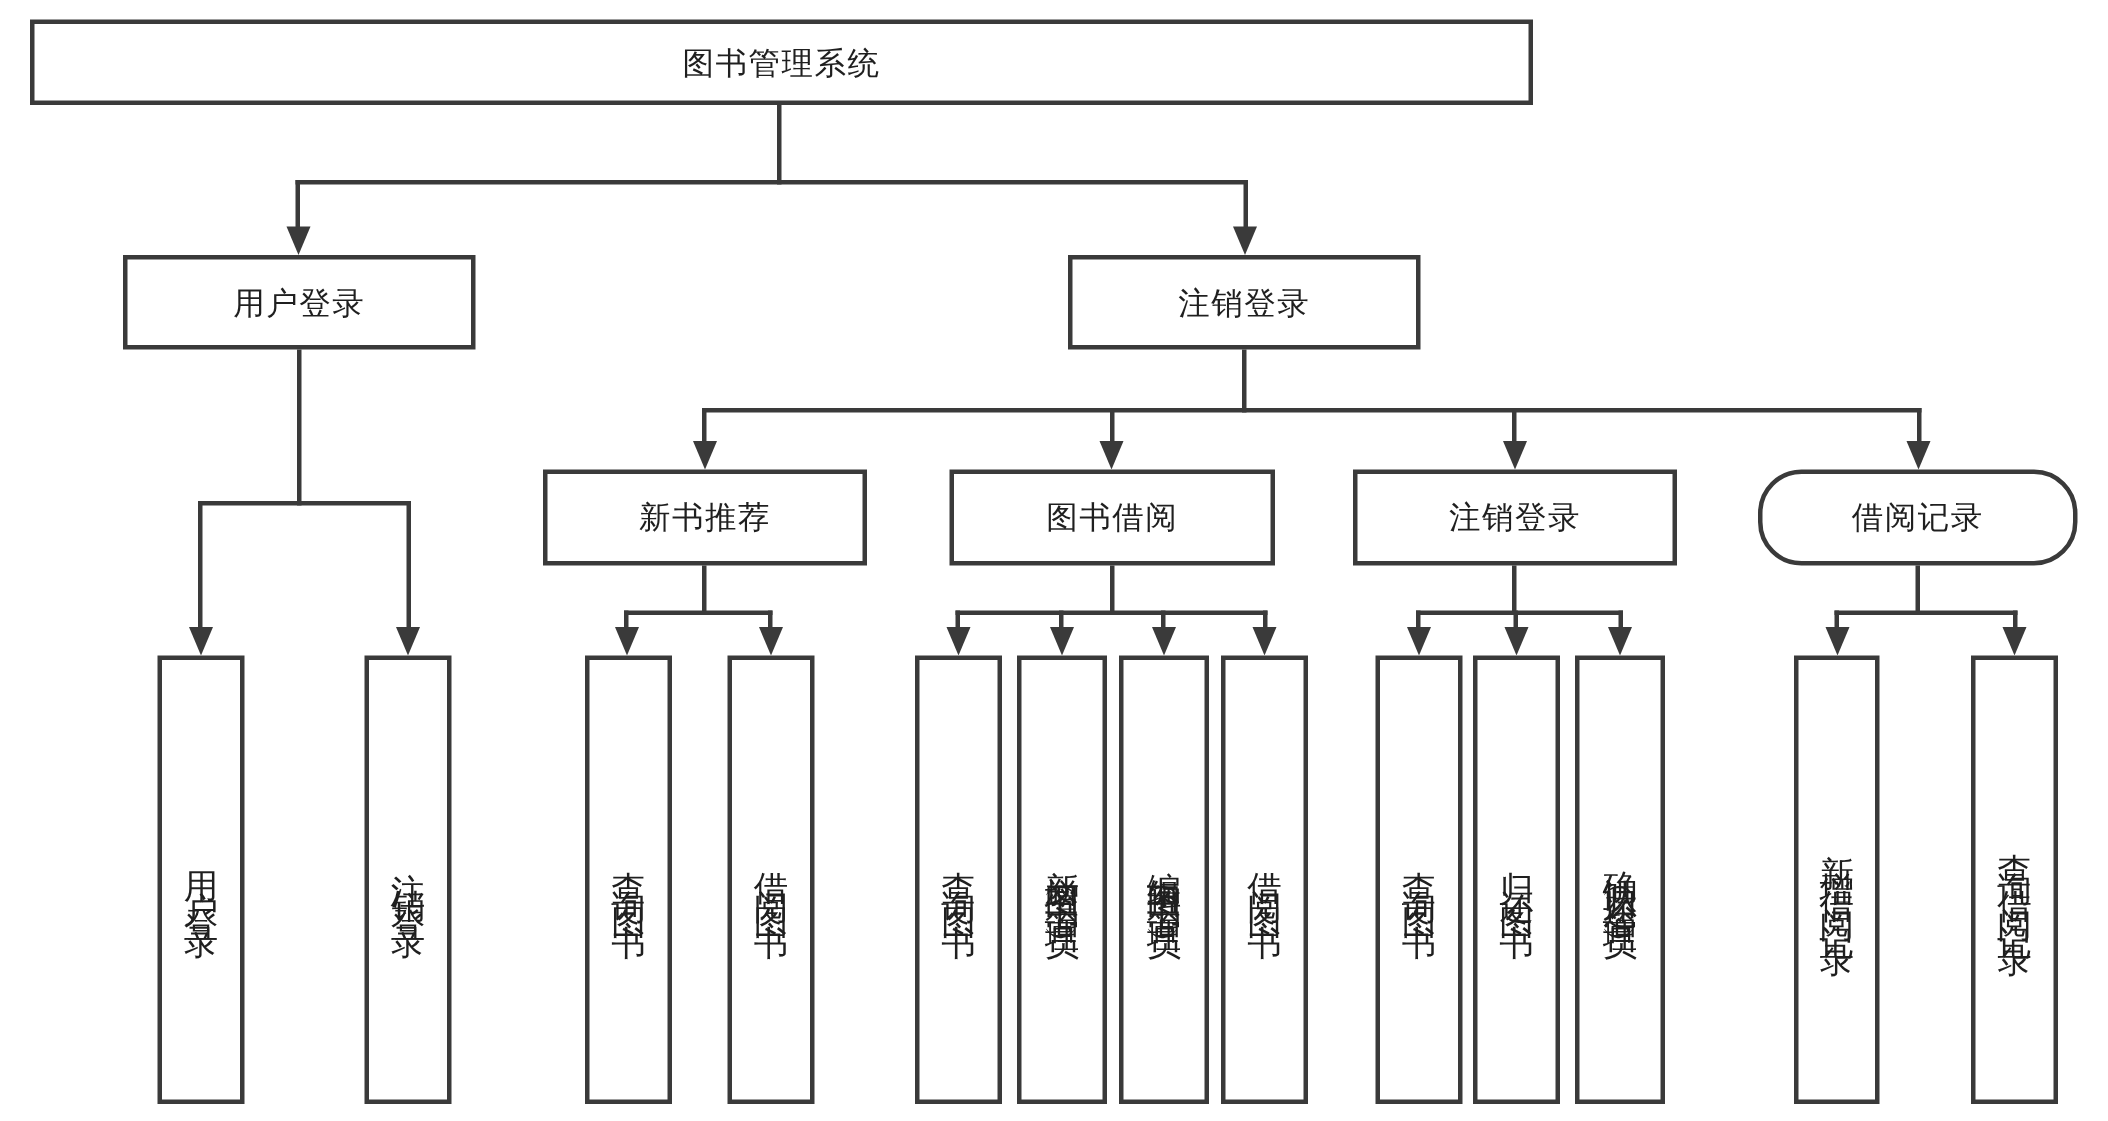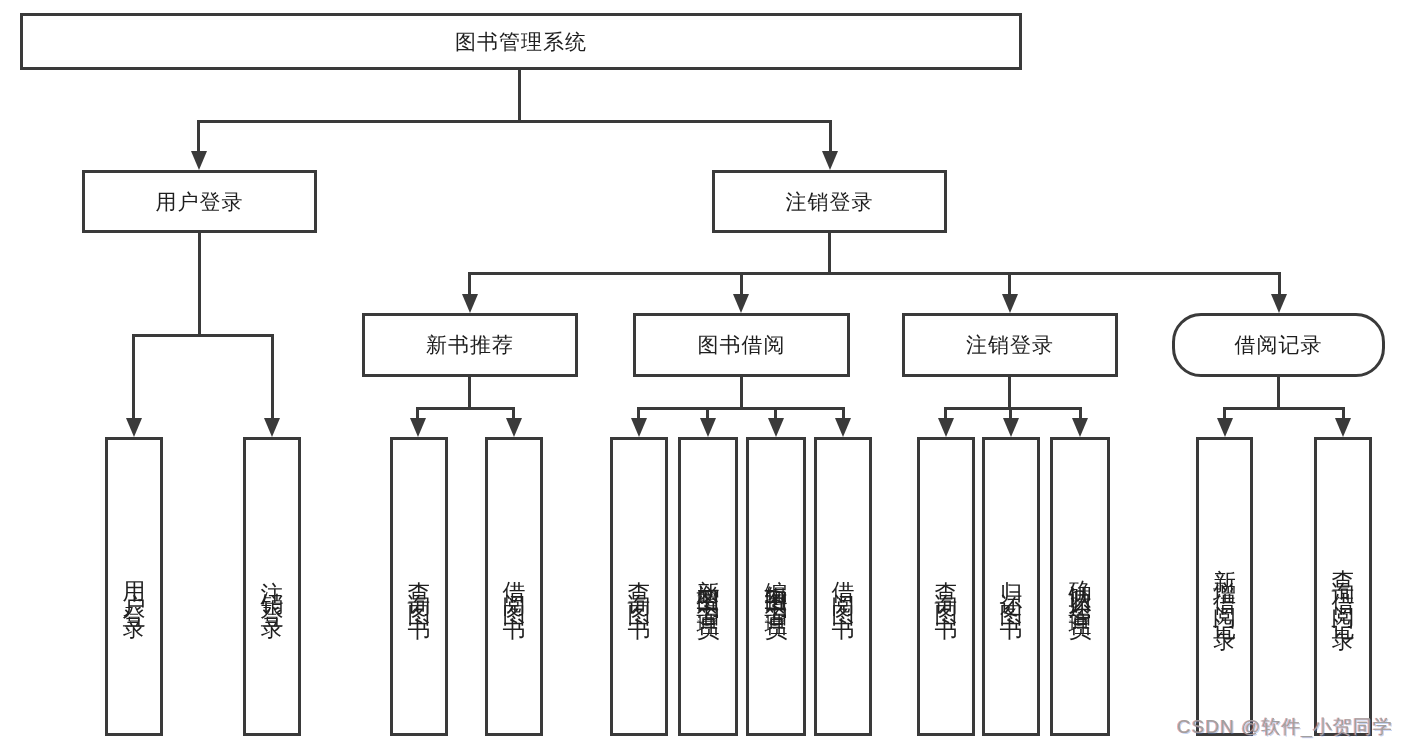--- a/index.html
+++ b/index.html
@@ -176,15 +176,14 @@
   <div class="box" style="left:1050px; top:437px; width:60px; height:299px;">
     <span class="vlabel" style="letter-spacing: 5.375px;">确认归还（管理员）</span>
   </div>
   <div class="box" style="left:1196px; top:437px; width:57px; height:299px;">
     <span class="vlabel" style="letter-spacing: 12px;">新增借阅记录</span>
   </div>
   <div class="box" style="left:1314px; top:437px; width:58px; height:299px;">
     <span class="vlabel" style="letter-spacing: 12px;">查询借阅记录</span>
   </div>
 
-  <div class="watermark">CSDN @软件_小贺同学</div>
 
 </div>
 
 </body></html>

